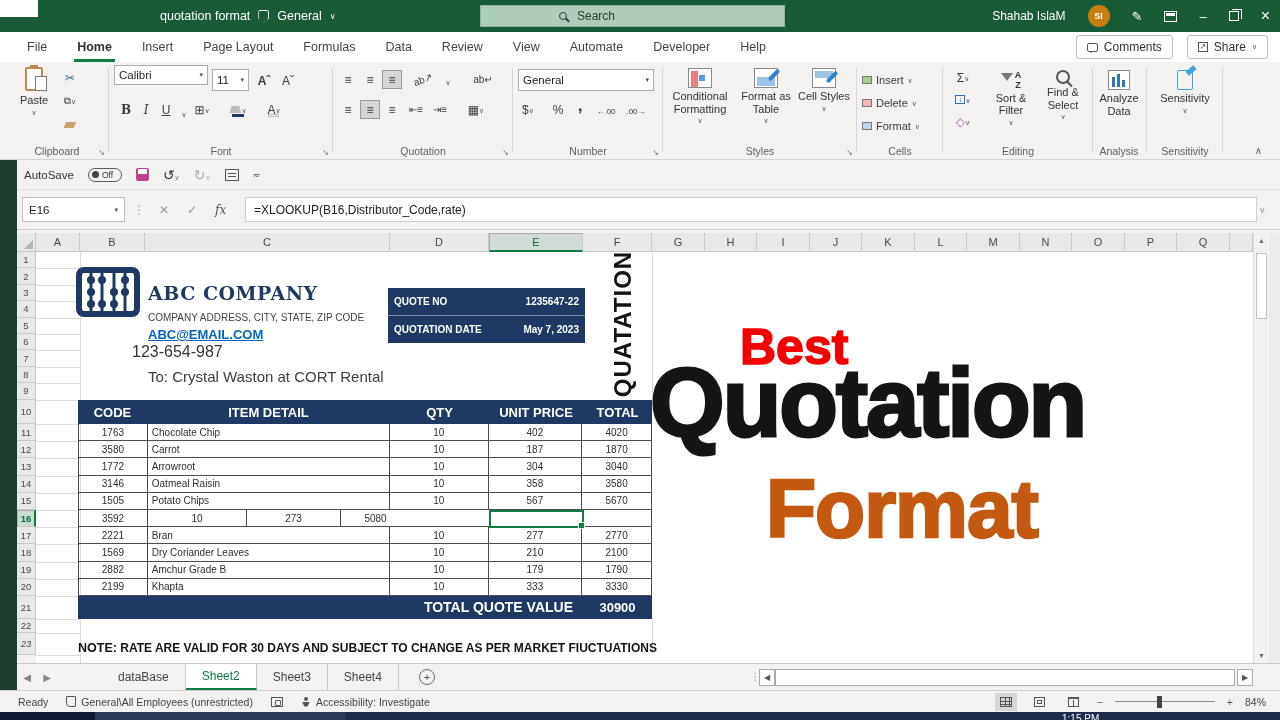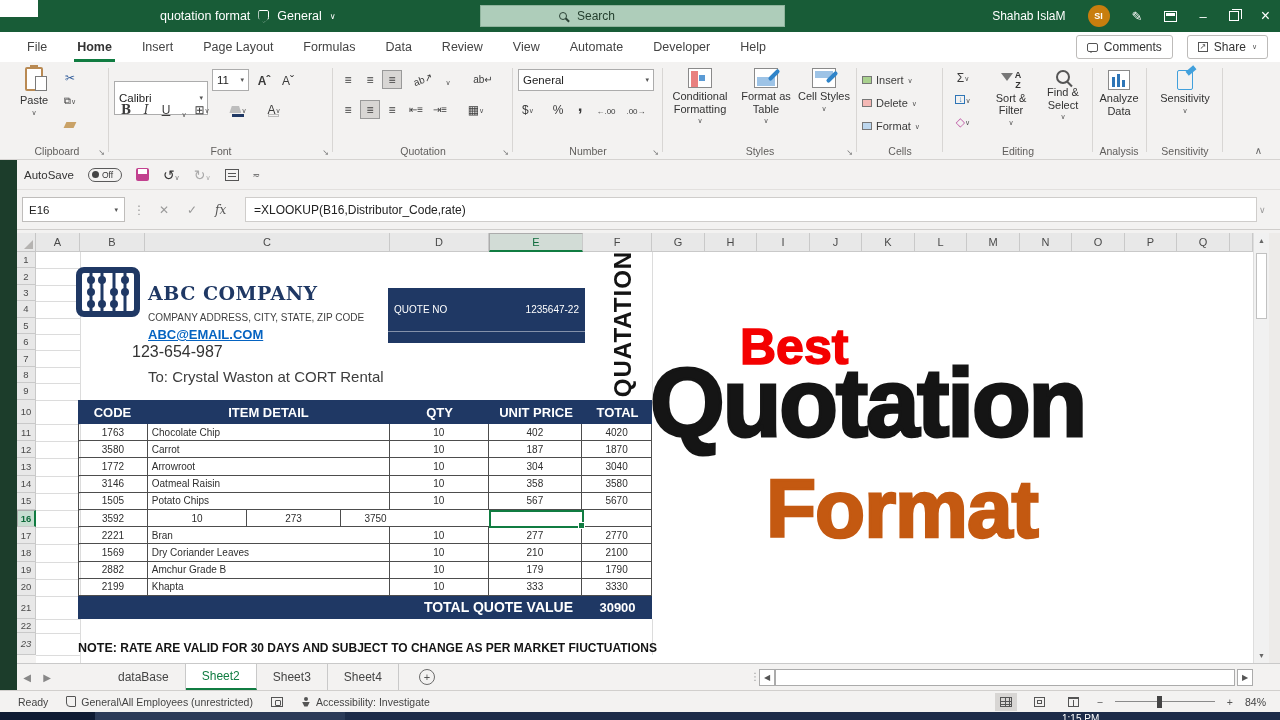--- a/index.html
+++ b/index.html
@@ -69,21 +69,21 @@
   .rowh{position:absolute;left:17px;width:19px;background:#E8E8E8;border-right:1px solid #C9C9C9;border-bottom:1px solid #C9C9C9;font-size:9.5px;color:#4a4a4a;display:flex;align-items:center;justify-content:center}
   .rowh.sel{background:#C7DED1;border-right:2px solid #107C41;color:#0E6B3A;font-weight:bold}
   .gl{position:absolute;background:#DCDCDC}
   
   #coname{position:absolute;left:148px;top:282px;font-family:"DejaVu Serif",serif;font-weight:bold;font-size:19px;color:#1F3864;letter-spacing:.5px}
   #coaddr{position:absolute;left:148px;top:312px;font-size:10px;color:#3F3F3F}
   #coemail{position:absolute;left:148px;top:327px;font-size:13px;color:#0563C1;text-decoration:underline;font-weight:bold}
   #cophone{position:absolute;left:132px;top:343px;font-size:16px;color:#333}
   #toline{position:absolute;left:148px;top:368px;font-size:15px;color:#3d3d3d}
   #quotebox{position:absolute;left:388px;top:288px;width:197px;height:55px;background:#1F3864;color:#fff;display:flex;flex-direction:column}
-  .q-row{flex:1;display:flex;align-items:center;justify-content:space-between;padding:16px 6px;font-size:10px;font-weight:normal}
+  .q-row{flex:1;display:flex;align-items:center;justify-content:space-between;padding:8px 6px;font-size:10px;font-weight:bold}
   .q-row + .q-row{border-top:1px solid rgba(255,255,255,.45)}
   #wm{position:absolute;left:547px;top:311px;width:150px;height:26px;transform:rotate(-90deg);font-size:24px;font-weight:800;color:#141414;letter-spacing:1px;text-align:center}
   #qtable{position:absolute;left:78px;top:400px;width:574px}
   .t-head{display:flex;background:#1F3864;color:#fff;height:24px;font-weight:bold;font-size:13px}
   .t-head span{display:flex;align-items:center;justify-content:center}
   .t-row{display:flex;height:17.2px;font-size:10px;color:#2e2e2e;border-left:1px solid #4d4d4d;border-right:1px solid #4d4d4d;border-bottom:1px solid #4d4d4d}
   .t-row span{display:flex;align-items:center;border-right:1px solid #4d4d4d;padding:0 4px}
   .t-row span:last-child{border-right:none}
   .tc{justify-content:center}
   .t-total{display:flex;background:#1F3864;color:#fff;height:23px;font-weight:bold;align-items:center}
@@ -206,21 +206,21 @@
     <div class="sbtn" style="left:52px;top:29px;font-size:10px">⧉<span class="chev">∨</span></div>
     <div class="sbtn" style="left:52px;top:53px">
         <i style="width:10px;height:6px;background:#C9A267;transform:skewX(-25deg);display:block"></i>
       </div>
     <div class="grp-label">Clipboard</div>
     <div class="launcher">↘</div>
   </div>
   <div class="grp-sep" style="left:108px"></div>
 
   <div class="grp" style="left:112px;width:218px">
-    <div class="sel" style="position:absolute;left:2px;top:19px;width:94px;height:34px">
+    <div class="sel" style="position:absolute;left:2px;top:3px;width:94px;height:20px">
       <span>Calibri</span>
         <span class="dd">▾</span>
       </div>
     <div class="sel" style="position:absolute;left:100px;top:7px;width:37px;height:22px">
       <span>11</span>
         <span class="dd">▾</span>
       </div>
     <div class="sbtn" style="left:142px;top:9px;font-weight:bold">Aˆ</div>
     <div class="sbtn" style="left:166px;top:9px">Aˇ</div>
     <div class="sbtn" style="left:4px;top:38px;font-weight:bold;font-family:'DejaVu Serif',serif">B</div>
@@ -574,21 +574,21 @@
         <span class="tc" style="width: 69px;">1505</span>
         <span class="" style="width: 243px;">Potato Chips</span>
         <span class="tc" style="width: 99px;">10</span>
         <span class="tc" style="width: 94px;">567</span>
         <span class="tc" style="width: 69px;">5670</span>
       </div>
       <div class="t-row">
         <span class="tc" style="width: 69px;">3592</span>
         <span class="tc" style="width: 99px;">10</span>
         <span class="tc" style="width: 94px;">273</span>
-        <span class="tc" style="width: 69px;">3750</span>
+        <span class="tc" style="width: 69px;">5080</span>
       </div>
       <div class="t-row">
         <span class="tc" style="width: 69px;">2221</span>
         <span class="" style="width: 243px;">Bran</span>
         <span class="tc" style="width: 99px;">10</span>
         <span class="tc" style="width: 94px;">277</span>
         <span class="tc" style="width: 69px;">2770</span>
       </div>
       <div class="t-row">
         <span class="tc" style="width: 69px;">1569</span>

